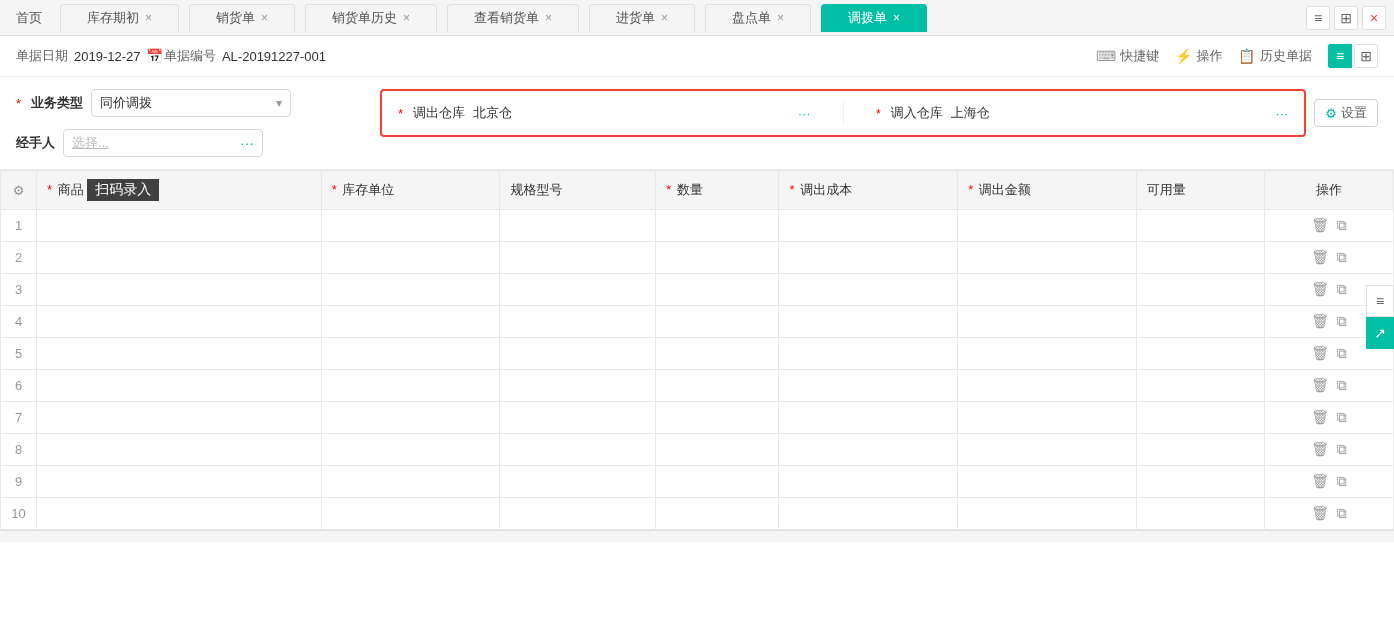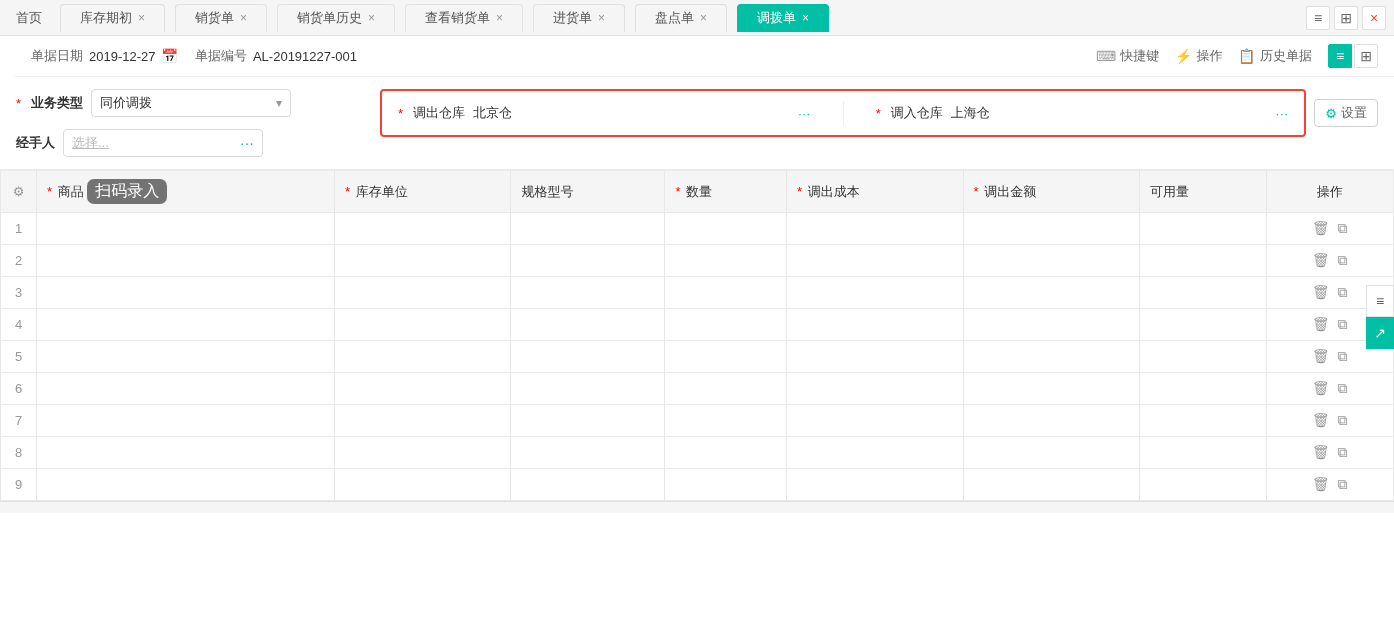--- a/index.html
+++ b/index.html
@@ -4,35 +4,33 @@
   <style>
     * { box-sizing: border-box; margin: 0; padding: 0; }
     body { font-family: "Microsoft YaHei", "PingFang SC", sans-serif; font-size: 13px; background: #fff; color: #333; overflow: hidden; }
 
     
     .tab-bar {
       display: flex; align-items: center; background: #f5f5f5; border-bottom: 1px solid #e0e0e0;
       height: 36px; padding: 0 8px; gap: 10px;
     }
     .tab {
-      display: flex; align-items: center; padding: 0 19px; height: 28px; border-radius: 4px 4px 0 0;
+      display: flex; align-items: center; padding: 0 26px; height: 28px; border-radius: 4px 4px 0 0;
       cursor: pointer; font-size: 13px; gap: 6px; white-space: nowrap;
       background: #fff; border: 1px solid #e0e0e0; border-bottom: none;
     }
     .tab.active { background: #00bfa5; color: #fff; border-color: #00bfa5; }
     .tab:not(.active) { background: #f5f5f5; color: #555; }
     .tab .close-btn { font-size: 12px; color: #999; cursor: pointer; }
     .tab.active .close-btn { color: #fff; }
     .tab-home { background: transparent; border: none; color: #555; font-size: 13px; cursor: pointer; padding: 0 8px; }
 
     
     .toolbar-row {
       display: flex; align-items: center; padding: 8px 16px; border-bottom: 1px solid #eee;
-      gap: 16px;
-      margin-left: 15px;
     }
     .toolbar-item { display: flex; align-items: center; gap: 6px; font-size: 13px; color: #333; }
     .toolbar-label { color: #666; }
     .toolbar-value { color: #333; font-weight: 500; }
     .calendar-icon { color: #00bfa5; cursor: pointer; font-size: 14px; }
     .toolbar-right { margin-left: auto; display: flex; align-items: center; gap: 16px; }
     .toolbar-right-item { display: flex; align-items: center; gap: 4px; color: #666; font-size: 13px; cursor: pointer; }
     .toolbar-right-item .icon { color: #999; font-size: 14px; }
 
     
@@ -80,22 +78,22 @@
       font-weight: normal; white-space: nowrap; color: #333;
     }
     td {
       padding: 6px 10px; border: 1px solid #e8e8e8; height: 32px;
       white-space: nowrap;
     }
     .row-num { color: #999; text-align: center; width: 36px; }
     .subtotal-row td { background: #fffbf0; }
     .required-mark { color: #f00; margin-right: 2px; }
     .scan-btn {
-      background: #737373; color: #fff; border: none; border-radius: 7px;
-      padding: 2px 8px; font-size: 16px; cursor: pointer;
+      background: #404040; color: #fff; border: none; border-radius: 0;
+      padding: 2px 8px; font-size: 14px; cursor: pointer;
     }
     .op-icon { color: #999; cursor: pointer; font-size: 14px; margin: 0 2px; }
     .op-cell { text-align: center; white-space: nowrap; }
     .gear-cell { text-align: center; color: #999; cursor: pointer; }
 
     
     .right-float {
       position: fixed; right: 0; top: 50%; transform: translateY(-50%);
       display: flex; flex-direction: column; gap: 0; z-index: 100;
     }
@@ -384,20 +382,34 @@
       <td></td>
       <td></td>
       <td></td>
       <td></td>
       <td></td>
       <td class="op-cell">
         <span class="op-icon">🗑</span>
         <span class="op-icon">⧉</span>
       </td>
     </tr>
+        <tr>
+      <td class="row-num">10</td>
+      <td></td>
+      <td></td>
+      <td></td>
+      <td></td>
+      <td></td>
+      <td></td>
+      <td></td>
+      <td class="op-cell">
+        <span class="op-icon">🗑</span>
+        <span class="op-icon">⧉</span>
+      </td>
+    </tr>
       </tbody>
   </table>
 </div>
 
 <div class="scroll-area">
   <div class="scroll-inner"></div>
 </div>
 
 <div class="right-float">
   <button class="float-btn">≡</button>

